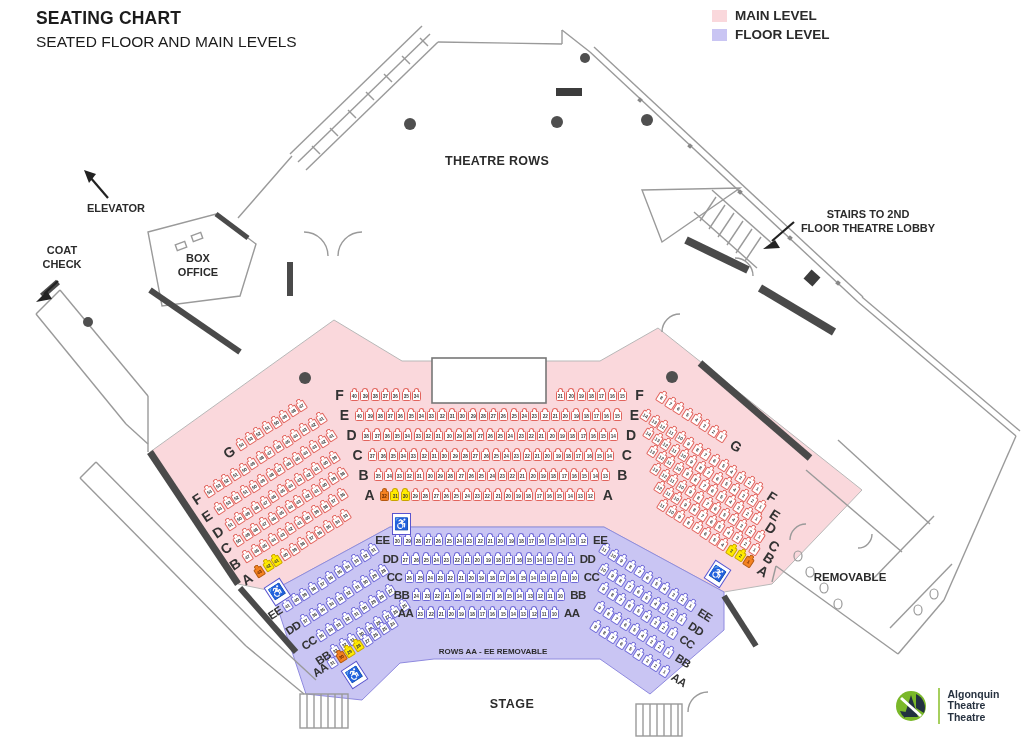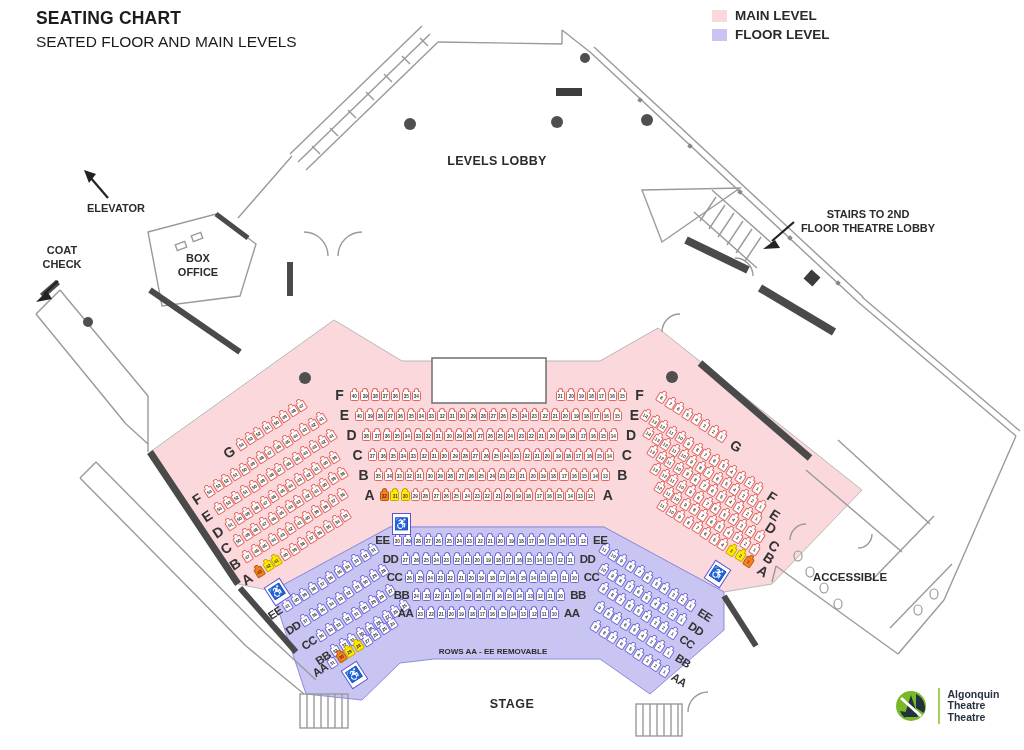--- a/index.html
+++ b/index.html
@@ -1673,29 +1673,29 @@
     <div class="seat floor" style="left: 660.106px; top: 666.878px; transform: rotate(33deg);">
       <span>1</span>
     </div>
     <div class="rowlbl double" style="left: 679.115px; top: 680.301px; transform: translate(-50%, -50%) rotate(33deg);">AA</div>
     <div class="wc" style="left: 268px; top: 581px; transform: rotate(-33deg);">♿</div>
     <div class="wc" style="left: 392px; top: 513px; transform: rotate(0deg);">♿</div>
     <div class="wc" style="left: 708px; top: 563px; transform: rotate(33deg);">♿</div>
     <div class="wc" style="left: 345px; top: 664px; transform: rotate(-33deg);">♿</div>
   </div>
 
-<div class="lbl" style="left:497px;top:161px;font-size:12.5px;letter-spacing:.3px;">LEVELS LOBBY</div>
+<div class="lbl" style="left:497px;top:161px;font-size:12.5px;letter-spacing:.3px;">THEATRE ROWS</div>
 <div class="lbl" style="left:116px;top:208px;font-size:11px;">ELEVATOR</div>
 <div class="lbl" style="left:62px;top:257px;font-size:11px;line-height:14px;">COAT
 CHECK</div>
 <div class="lbl" style="left:198px;top:265px;font-size:11px;line-height:14px;">BOX
 OFFICE</div>
 <div class="lbl" style="left:868px;top:221px;font-size:11px;line-height:14px;">STAIRS TO 2ND
 FLOOR THEATRE LOBBY</div>
-<div class="lbl" style="left:850px;top:577px;font-size:11.5px;">ACCESSIBLE</div>
+<div class="lbl" style="left:850px;top:577px;font-size:11.5px;">REMOVABLE</div>
 <div class="lbl" style="left:512px;top:704px;font-size:12.5px;letter-spacing:.5px;">STAGE</div>
 <div class="lbl" style="left:493px;top:651px;font-size:8px;">ROWS AA - EE REMOVABLE</div>
 
 <div id="title-block">
   <div id="title-line1">SEATING CHART</div>
   <div id="title-line2">SEATED FLOOR AND MAIN LEVELS</div>
 </div>
 
 <div id="legend">
     <div class="legend-row">

